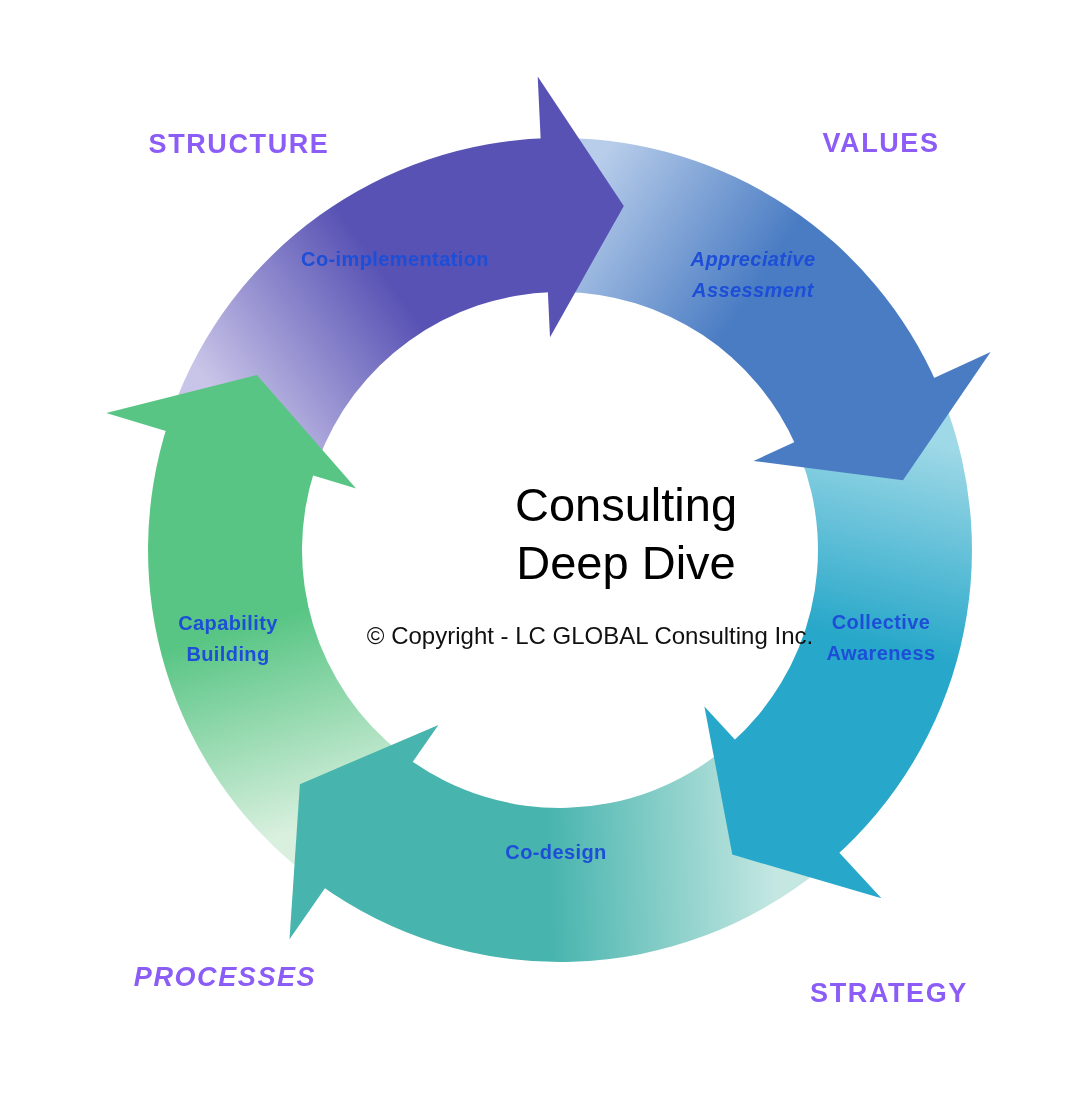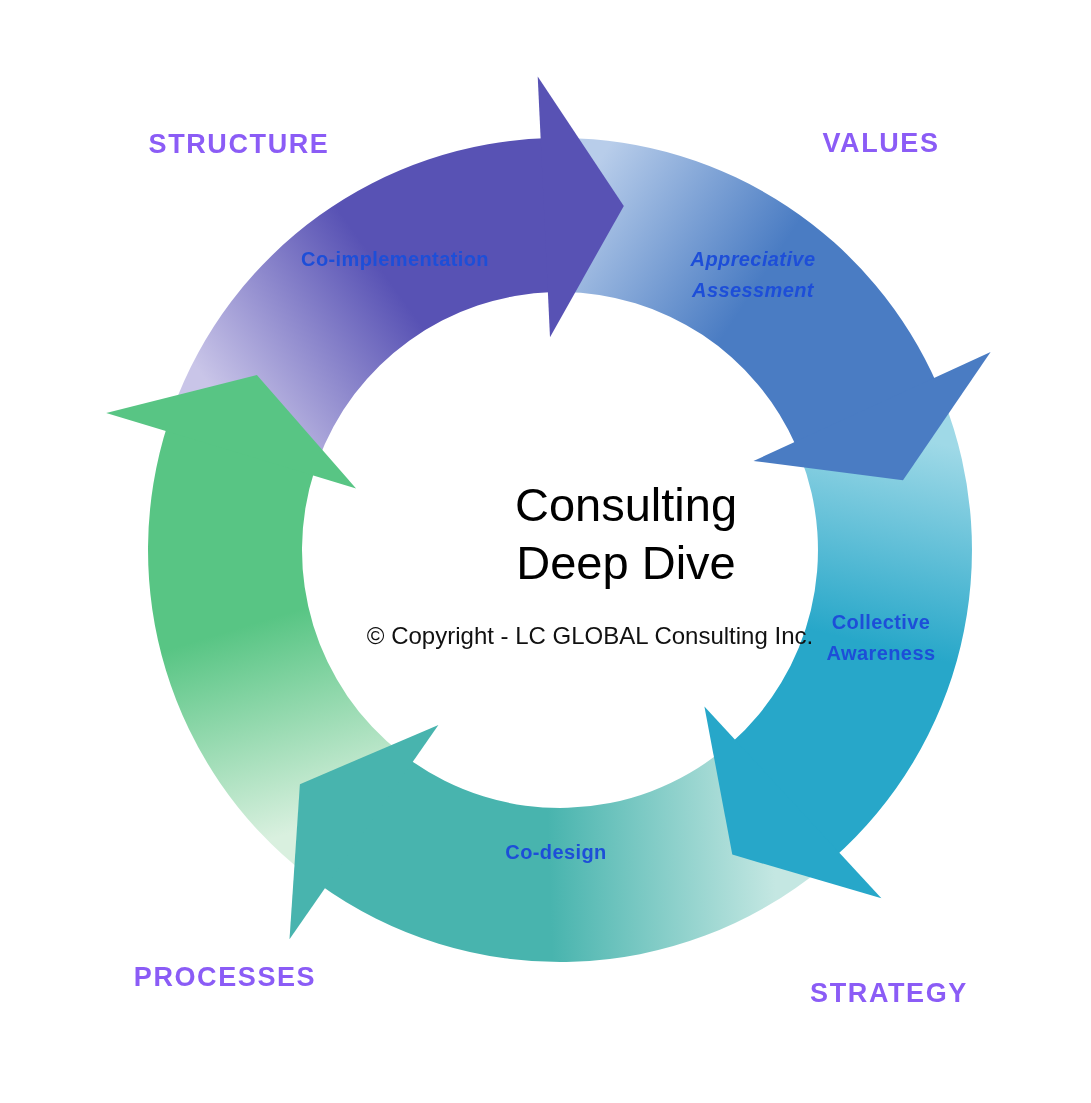--- a/index.html
+++ b/index.html
@@ -24,21 +24,21 @@
   }
   
   .pos-co-implementation{left:395px;top:259px;}
   .pos-appreciative{left:753px;top:275px;font-style:italic;}
   .pos-collective{left:881px;top:638px;}
   .pos-co-design{left:556px;top:852px;}
   .pos-capability{left:228px;top:639px;}
   .pos-structure{left:239px;top:144px;}
   .pos-values{left:881px;top:143px;}
   .pos-strategy{left:889px;top:977px;margin-top:16px;}
-  .pos-processes{left:225px;top:977px;}
+  .pos-processes{left:225px;top:977px;font-style:italic;}
   .pos-title{left:592px;top:534px;margin-left:34px;}
   .pos-copyright{left:590px;top:636px;}
 </style>
 </head>
 <body>
 
 <div class="stage">
 
   <svg id="ring-svg" class="ring" width="1091" height="1103" viewBox="0 0 1091 1103">
       <defs>
@@ -83,20 +83,22 @@
         <path d="M106.2,413.0 L256.9,375.0 L356.1,488.4 Z" fill="#58c584"></path>
       </g>
     </svg>
 
   <div class="overlay arc-label pos-co-implementation">Co-implementation</div>
   <div class="overlay arc-label pos-appreciative">Appreciative
 Assessment</div>
   <div class="overlay arc-label pos-collective">Collective
 Awareness</div>
   <div class="overlay arc-label pos-co-design">Co-design</div>
+  <div class="overlay arc-label pos-capability">Capability
+Building</div>
 
   <div class="overlay corner-label pos-structure">STRUCTURE</div>
   <div class="overlay corner-label pos-values">VALUES</div>
   <div class="overlay corner-label pos-strategy">STRATEGY</div>
   <div class="overlay corner-label pos-processes">PROCESSES</div>
 
   <div class="overlay center-title pos-title">Consulting
 Deep Dive</div>
   <div class="overlay copyright pos-copyright">© Copyright - LC GLOBAL Consulting Inc.</div>
 </div>

